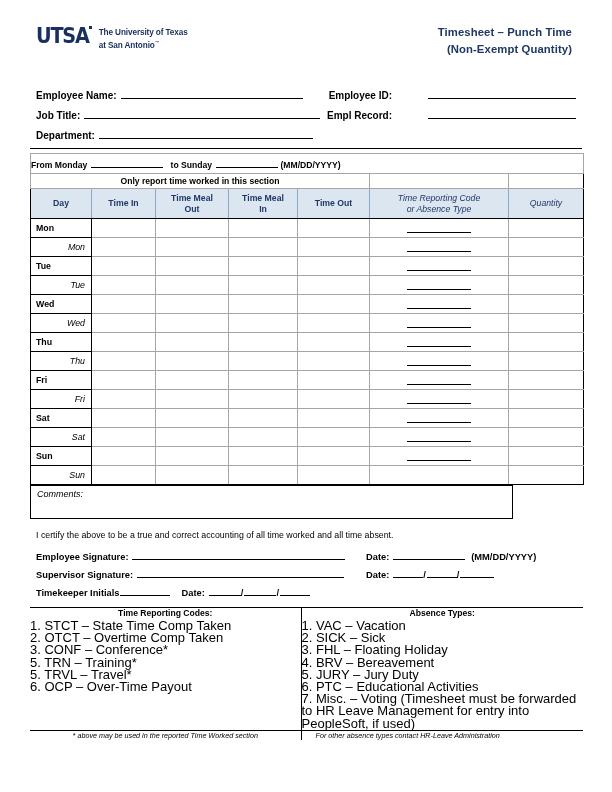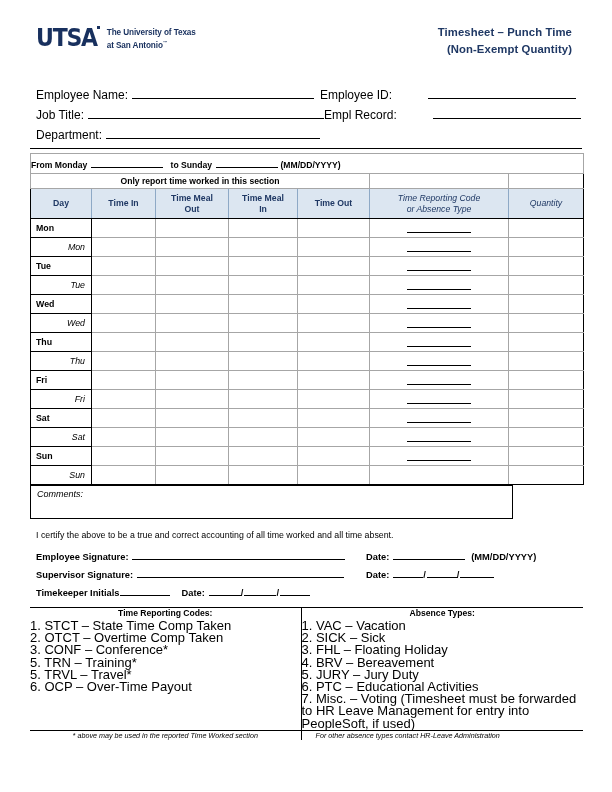--- a/index.html
+++ b/index.html
@@ -32,21 +32,21 @@
   }
   .logo-block {
     position: absolute;
     left: 36px; top: 26px;
     display: flex;
     align-items: flex-start;
   }
   .logo-utsa {
     font-family: "DejaVu Sans", sans-serif;
     font-weight: bold;
-    font-size: 24px;
+    font-size: 21px;
     letter-spacing: -1.2px;
     color: #18305e;
     line-height: 1;
     font-stretch: condensed;
     transform: scaleX(1.02);
     transform-origin: left center;
   }
   .logo-dot {
     display: inline-block;
     width: 3px; height: 3px;
@@ -84,22 +84,22 @@
     position: absolute;
     left: 36px; top: 88px;
     width: 540px;
   }
   .empinfo-row {
     display: flex;
     height: 20px;
     align-items: baseline;
   }
   .fld {
-    font-size: 12px;
-    font-weight: normal;
+    font-size: 10px;
+    font-weight: bold;
     white-space: nowrap;
   }
   .rule {
     display: inline-block;
     border-bottom: 1.2px solid #000;
     height: 10px;
     margin-left: 4px;
   }
   .col-left { width: 320px; display: flex; align-items: baseline; }
   .col-right { display: flex; align-items: baseline; gap: 32px; }

